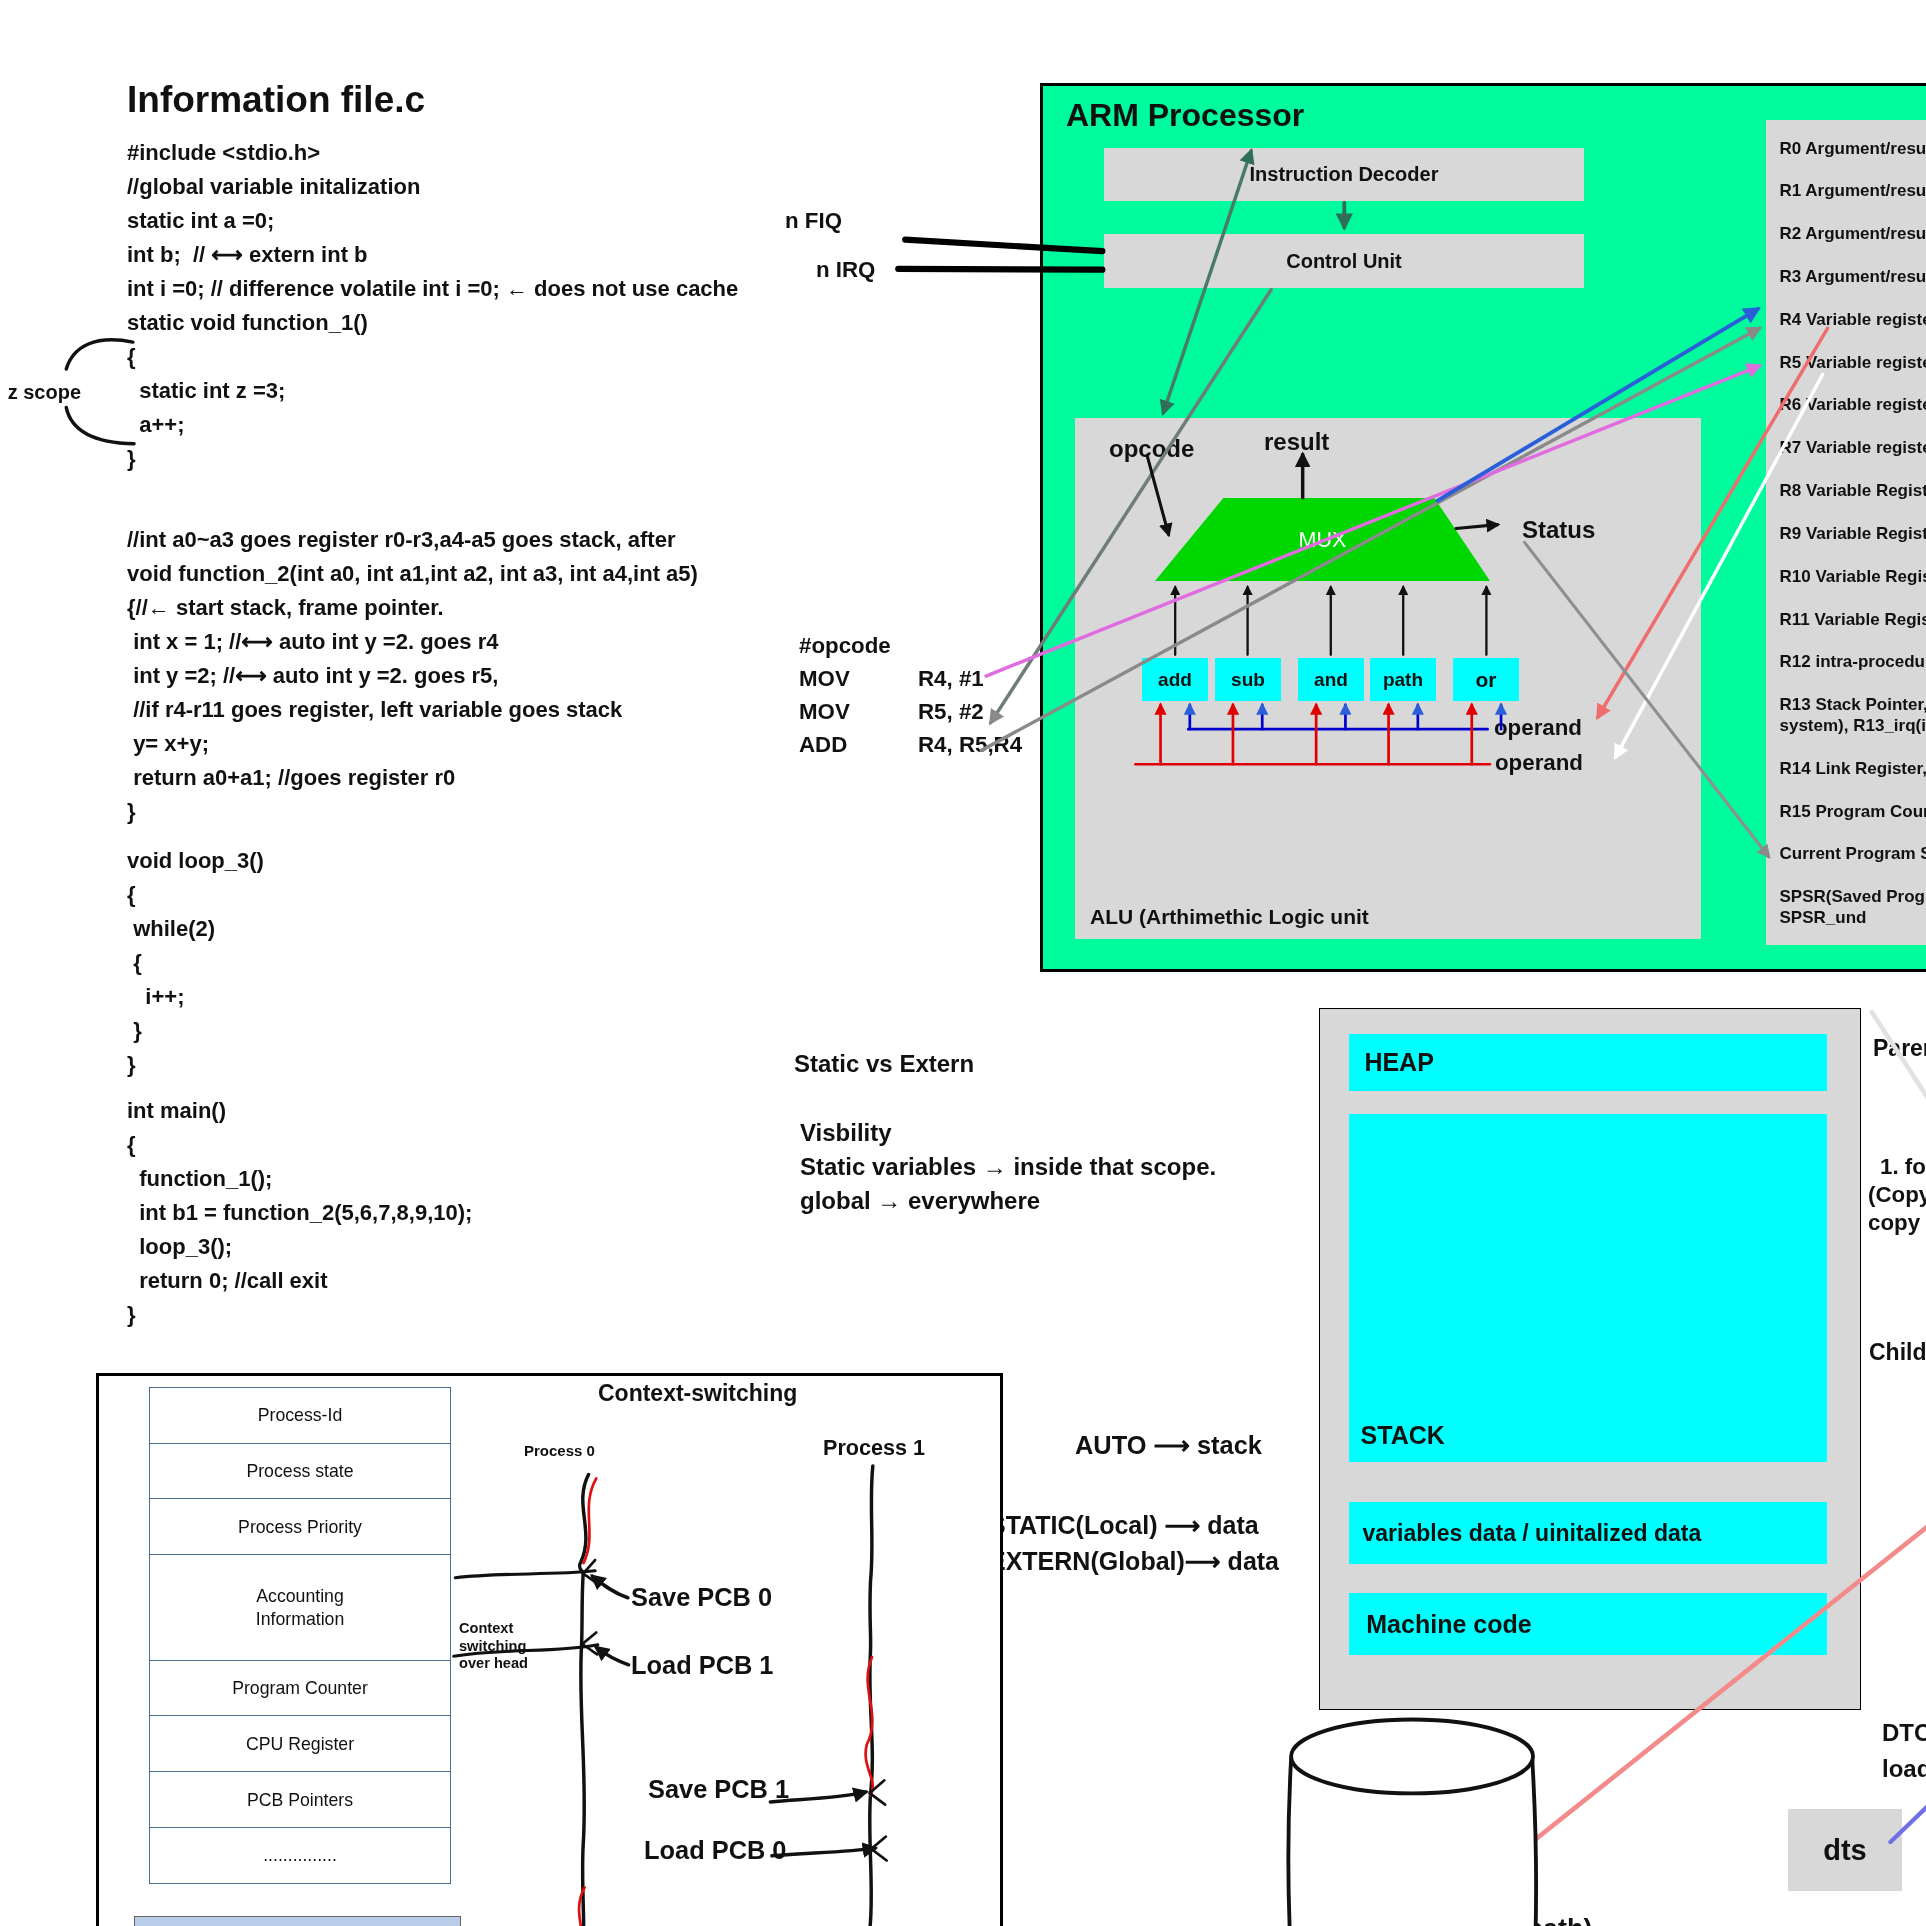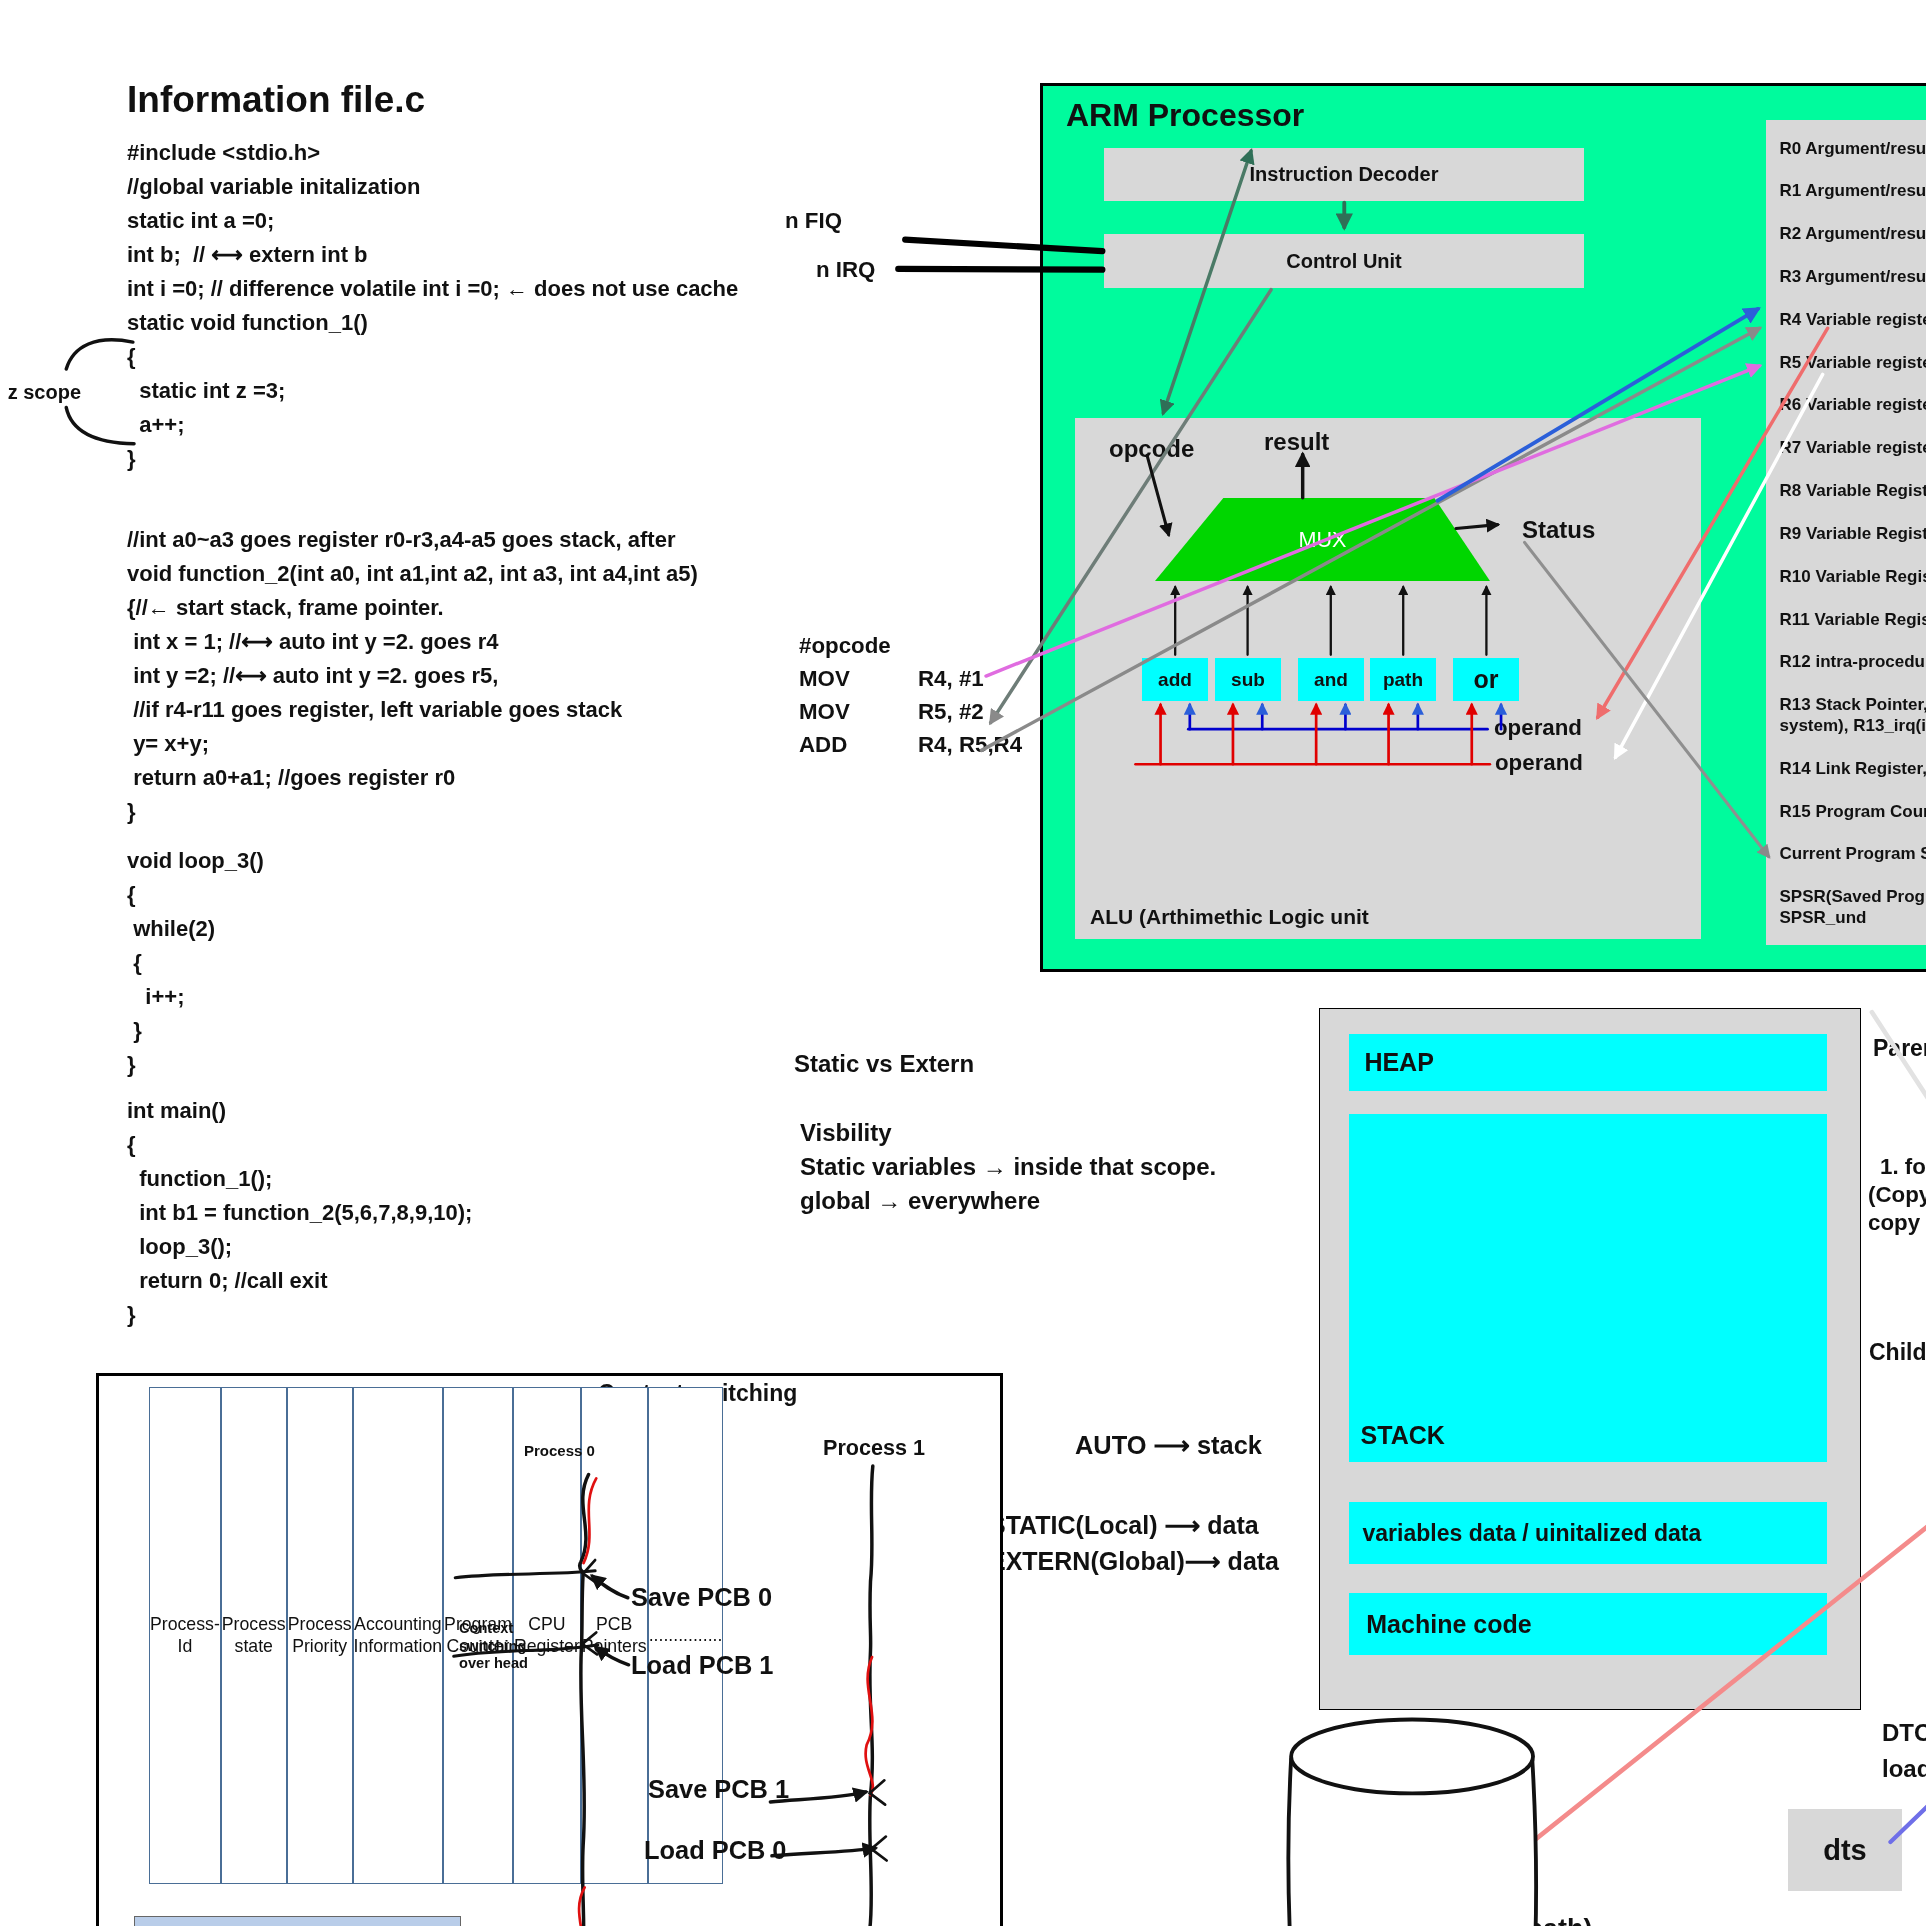--- a/index.html
+++ b/index.html
@@ -77,21 +77,21 @@
   <div class="abs b" style="left:1090px;top:905px;font-size:21px">ALU (Arthimethic Logic unit</div>
   <div class="abs b" style="left:1109px;top:435px;font-size:24px">opcode</div>
   <div class="abs b" style="left:1264px;top:428px;font-size:24px">result</div>
   <div class="abs b" style="left:1522px;top:516px;font-size:24px">Status</div>
   <div class="abs cc" style="left:1155px;top:498px;width:335px;height:83px;background:#00D600;
        clip-path:polygon(20.4% 0,83.4% 0,100% 100%,0 100%);color:#fff;font-size:21.6px">MUX</div>
   <div class="abs cyan cc b" style="left:1142px;top:658px;width:66px;height:43px;font-size:19px">add</div>
   <div class="abs cyan cc b" style="left:1215px;top:658px;width:66px;height:43px;font-size:19px">sub</div>
   <div class="abs cyan cc b" style="left:1298px;top:658px;width:66px;height:43px;font-size:19px">and</div>
   <div class="abs cyan cc b" style="left:1370px;top:658px;width:66px;height:43px;font-size:19px">path</div>
-  <div class="abs cyan cc b" style="left:1453px;top:658px;width:66px;height:43px;font-size:25px">or</div>
+  <div class="abs cyan cc b" style="left:1453px;top:658px;width:66px;height:43px;font-size:21px">or</div>
   <div class="abs b" style="left:1494px;top:715px;font-size:22.3px">operand</div>
   <div class="abs b" style="left:1495px;top:750px;font-size:22.3px">operand</div>
 
   <div class="abs gray b" style="left:1766px;top:120px;width:665px;height:825px;display:flex;flex-direction:column;justify-content:space-between;padding:18.5px 11.6px 16px 13.5px;box-sizing:border-box;font-size:17px;line-height:1.22">
     <div>R0 Argument/result/scratch register 1</div>
     <div>R1 Argument/result/scratch register 2</div>
     <div>R2 Argument/result/scratch register 3</div>
     <div>R3 Argument/result/scratch register 4</div>
     <div>R4 Variable register 1</div>
     <div>R5 Variable register 2</div>
@@ -128,21 +128,21 @@
   <div class="abs b" style="left:1868px;top:1182px;font-size:22.3px">(Copy parent's PCB,</div>
   <div class="abs b" style="left:1868px;top:1210px;font-size:22.3px">copy page table)</div>
   <div class="abs b" style="left:1869px;top:1339px;font-size:23px">Child Process</div>
 
   <div class="abs b" style="left:1882px;top:1719px;font-size:24px">DTC Compile</div>
   <div class="abs b" style="left:1882px;top:1755px;font-size:24px">load</div>
   <div class="abs gray cc b" style="left:1788px;top:1809px;width:114px;height:82px;font-size:29px">dts</div>
 
   <div class="abs" style="left:96px;top:1373px;width:901px;height:657px;border:3.1px solid #000;background:#fff"></div>
   <div class="abs b" style="left:598px;top:1380px;font-size:23px">Context-switching</div>
-  <div class="abs" style="left:149px;top:1388px;width:302px;height:496px;display:flex;">
+  <div class="abs" style="left:149px;top:1388px;width:302px;height:496px;display:flex;flex-direction:column">
     <div class="pcbrow" style="flex:1">Process-Id</div>
     <div class="pcbrow" style="flex:1">Process state</div>
     <div class="pcbrow" style="flex:1">Process Priority</div>
     <div class="pcbrow" style="flex:1.9">Accounting
 Information</div>
     <div class="pcbrow" style="flex:1">Program Counter</div>
     <div class="pcbrow" style="flex:1">CPU Register</div>
     <div class="pcbrow" style="flex:1">PCB Pointers</div>
     <div class="pcbrow" style="flex:1">...............</div>
   </div>

